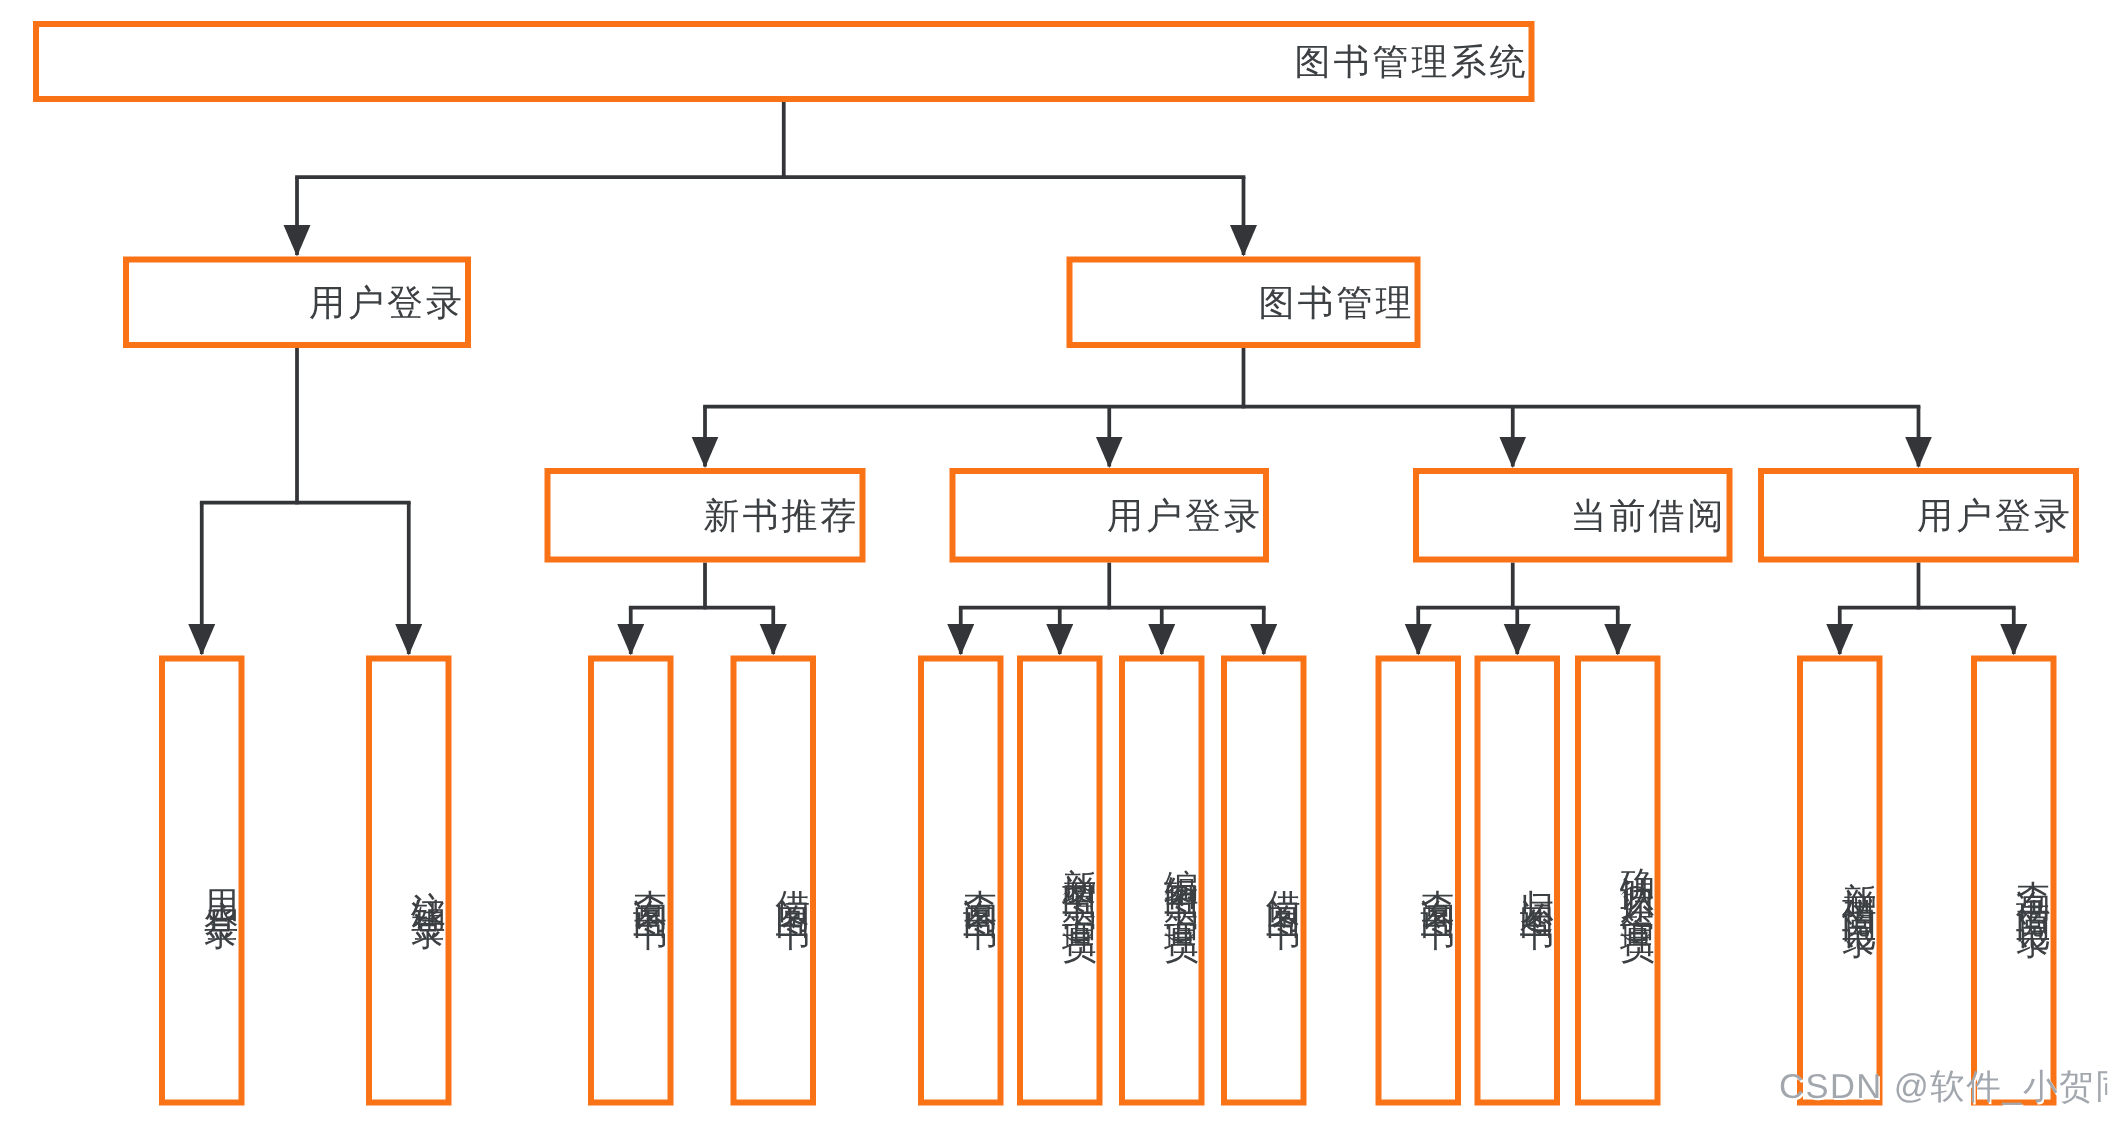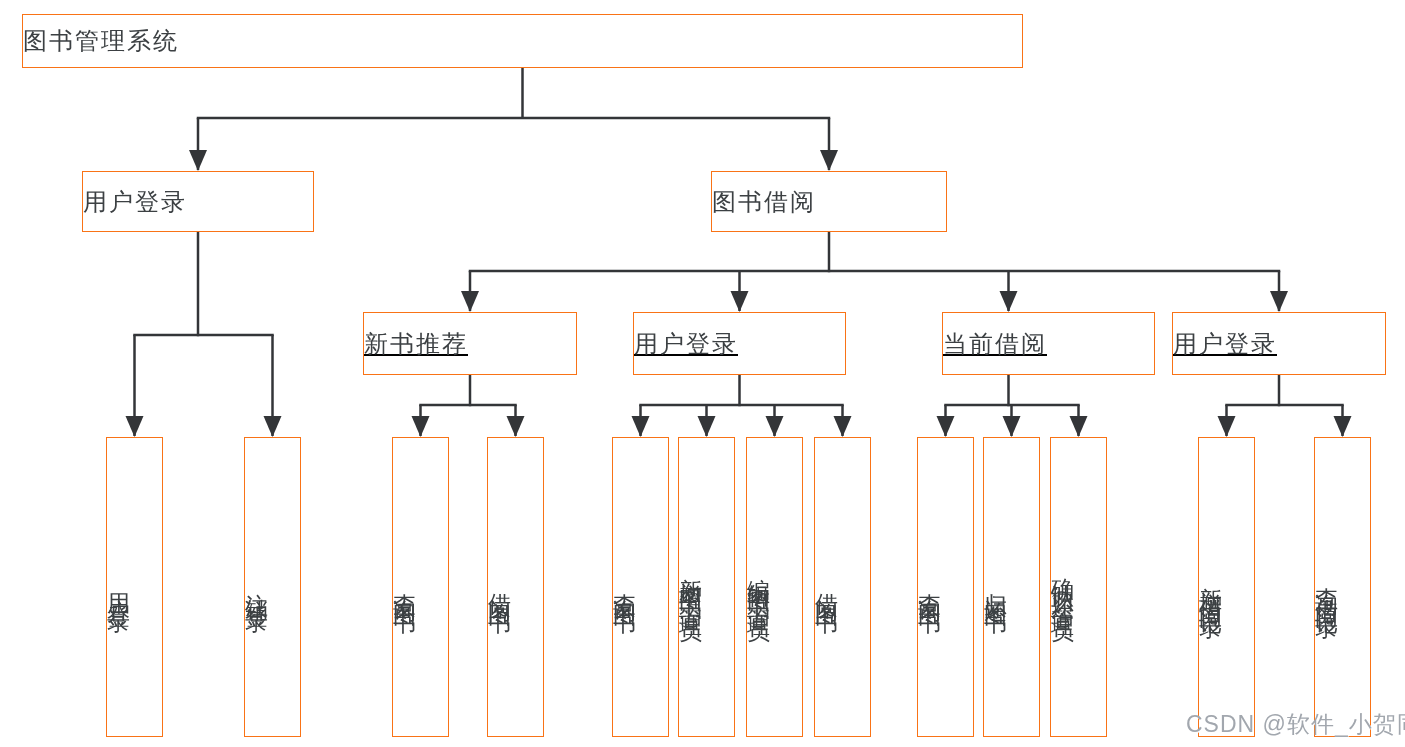--- a/index.html
+++ b/index.html
@@ -14,34 +14,34 @@
   #connectors {
     position: absolute;
     left: 0; top: 0;
     width: 1405px; height: 747px;
     pointer-events: none;
   }
   .box {
     position: absolute;
     box-sizing: border-box;
     background: #ffffff;
-    border: 1px solid #f97316;
+    border: 4px solid #f97316;
     display: flex;
     align-items: center;
-    justify-content: flex-start;
+    justify-content: flex-end;
   }
   .h-label {
     font-size: 24px;
     color: #3c4043;
     letter-spacing: 2px;
     white-space: nowrap;
   }
   .root-box   { left: 22px;  top: 14px;  width: 1001px; height: 54px; }
   .l2-box     { top: 171px;  height: 61px; }
-  .l3-box     { top: 312px;  height: 63px; text-decoration: underline; }
+  .l3-box     { top: 312px;  height: 63px; }
   .leaf       { top: 437px;  height: 300px; width: 57px; }
   .v-label {
     writing-mode: vertical-rl;
     text-orientation: upright;
     font-size: 23px;
     line-height: 1;
     letter-spacing: 6px;
     color: #3c4043;
     white-space: nowrap;
   }
@@ -112,21 +112,21 @@
   </svg>
 
   <div class="box root-box">
     <span class="h-label">图书管理系统</span>
   </div>
 
   <div class="box l2-box" style="left:82px;width:232px">
     <span class="h-label">用户登录</span>
   </div>
   <div class="box l2-box" style="left:711px;width:236px">
-    <span class="h-label">图书借阅</span>
+    <span class="h-label">图书管理</span>
   </div>
 
   <div class="box l3-box" style="left:363px;width:214px">
     <span class="h-label">新书推荐</span>
   </div>
   <div class="box l3-box" style="left:633px;width:213px">
     <span class="h-label">用户登录</span>
   </div>
   <div class="box l3-box" style="left:942px;width:213px">
     <span class="h-label">当前借阅</span>

